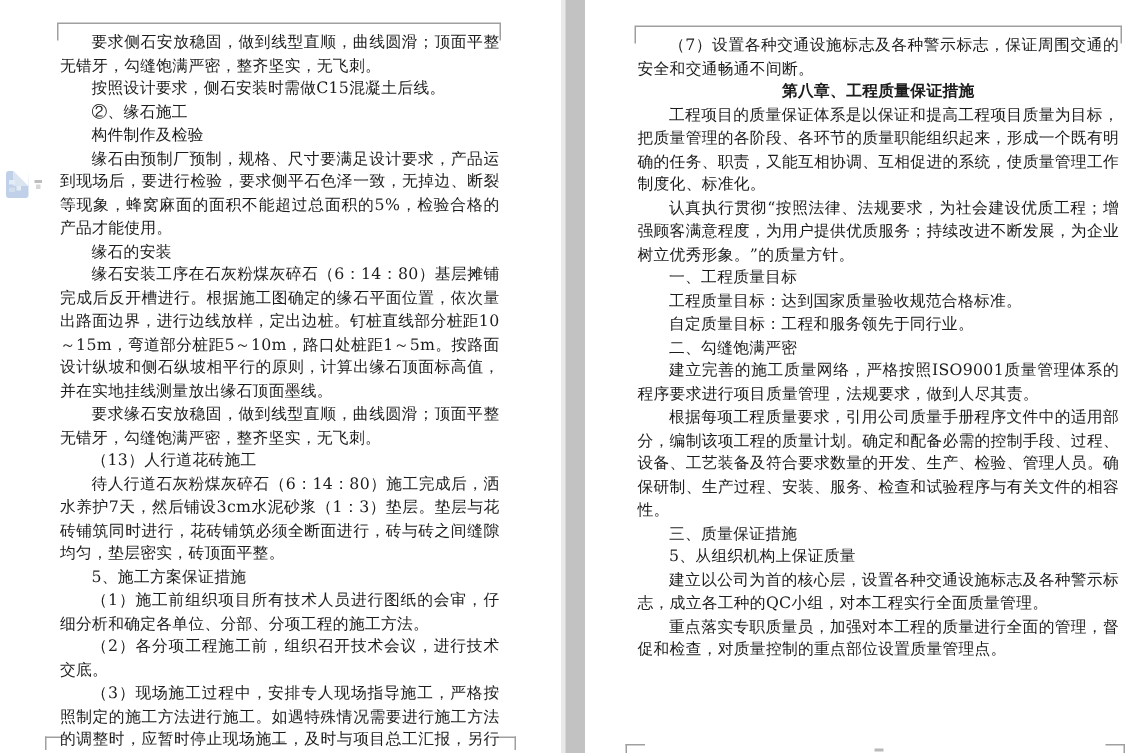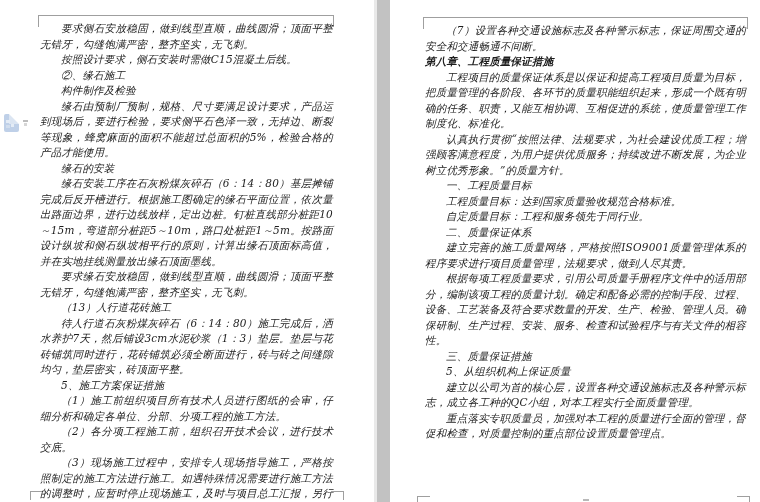--- a/index.html
+++ b/index.html
@@ -3,40 +3,41 @@
 <meta charset="utf-8">
 <style>
   html,body{margin:0;padding:0;}
   body{
     width:760px;height:502px;
     background:#ffffff;
     overflow:hidden;
     position:relative;
     font-family:"DejaVu Serif","Liberation Serif",serif;
   }
-  .canvas{position:absolute;inset:0;font-style:italic;}
+  .canvas{position:absolute;inset:0;}
   
   .page-gap{
     position:absolute;top:0;left:374px;width:16px;height:502px;
     background:#c2c2c2;border-left:3px solid #e9e9e9;box-sizing:border-box;
   }
   
   .text-col{position:absolute;color:#1c1c1c;}
   .text-col-left{left:40px;top:21px;width:293px;}
   .text-col-right{left:425px;top:23px;width:321px;}
   p.para{
     margin:0;
     font-size:10.5px;
     line-height:15.5px;
     text-align:justify;
     text-indent:2em;
     letter-spacing:.2px;
     word-break:break-all;
   }
   p.chapter{
+    text-align:center;
     text-indent:0;
     font-weight:bold;
   }
   
   .top-boundary{
     position:absolute;height:0;border-top:1px solid #9f9f9f;
   }
   .top-boundary::before,.top-boundary::after{
     content:"";position:absolute;top:0;width:0;height:11px;border-left:1px solid #9f9f9f;
   }
@@ -117,21 +118,21 @@
   <div class="center-dash cd-right"></div>
 
   <div class="text-col text-col-right">
       <p class="para body">（7）设置各种交通设施标志及各种警示标志，保证周围交通的安全和交通畅通不间断。</p>
       <p class="para chapter">第八章、工程质量保证措施</p>
       <p class="para body">工程项目的质量保证体系是以保证和提高工程项目质量为目标，把质量管理的各阶段、各环节的质量职能组织起来，形成一个既有明确的任务、职责，又能互相协调、互相促进的系统，使质量管理工作制度化、标准化。</p>
       <p class="para body">认真执行贯彻“按照法律、法规要求，为社会建设优质工程；增强顾客满意程度，为用户提供优质服务；持续改进不断发展，为企业树立优秀形象。”的质量方针。</p>
       <p class="para body">一、工程质量目标</p>
       <p class="para body">工程质量目标：达到国家质量验收规范合格标准。</p>
       <p class="para body">自定质量目标：工程和服务领先于同行业。</p>
-      <p class="para body">二、质量保证体系</p>
+      <p class="para body">二、勾缝饱满严密</p>
       <p class="para body">建立完善的施工质量网络，严格按照ISO9001质量管理体系的程序要求进行项目质量管理，法规要求，做到人尽其责。</p>
       <p class="para body">根据每项工程质量要求，引用公司质量手册程序文件中的适用部分，编制该项工程的质量计划。确定和配备必需的控制手段、过程、设备、工艺装备及符合要求数量的开发、生产、检验、管理人员。确保研制、生产过程、安装、服务、检查和试验程序与有关文件的相容性。</p>
       <p class="para body">三、质量保证措施</p>
       <p class="para body">5、从组织机构上保证质量</p>
       <p class="para body">建立以公司为首的核心层，设置各种交通设施标志及各种警示标志，成立各工种的QC小组，对本工程实行全面质量管理。</p>
       <p class="para body">重点落实专职质量员，加强对本工程的质量进行全面的管理，督促和检查，对质量控制的重点部位设置质量管理点。</p>
     </div>
 
   <div class="float-widget">
     <span class="doc-icon"></span>

